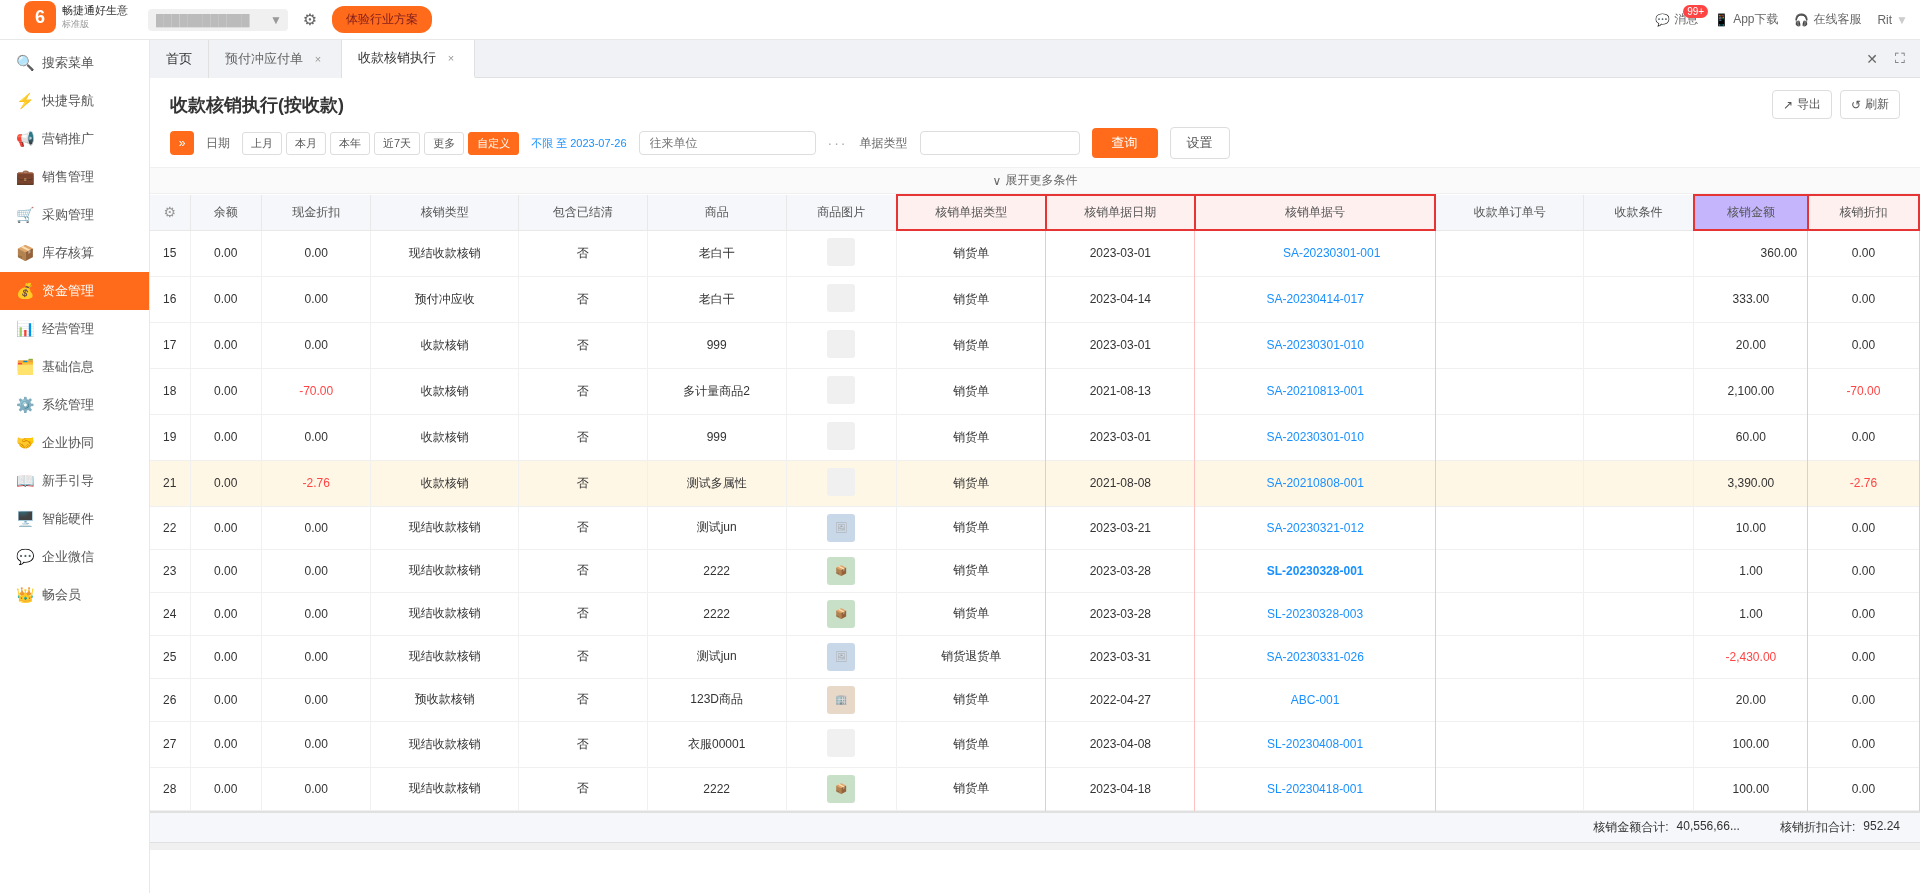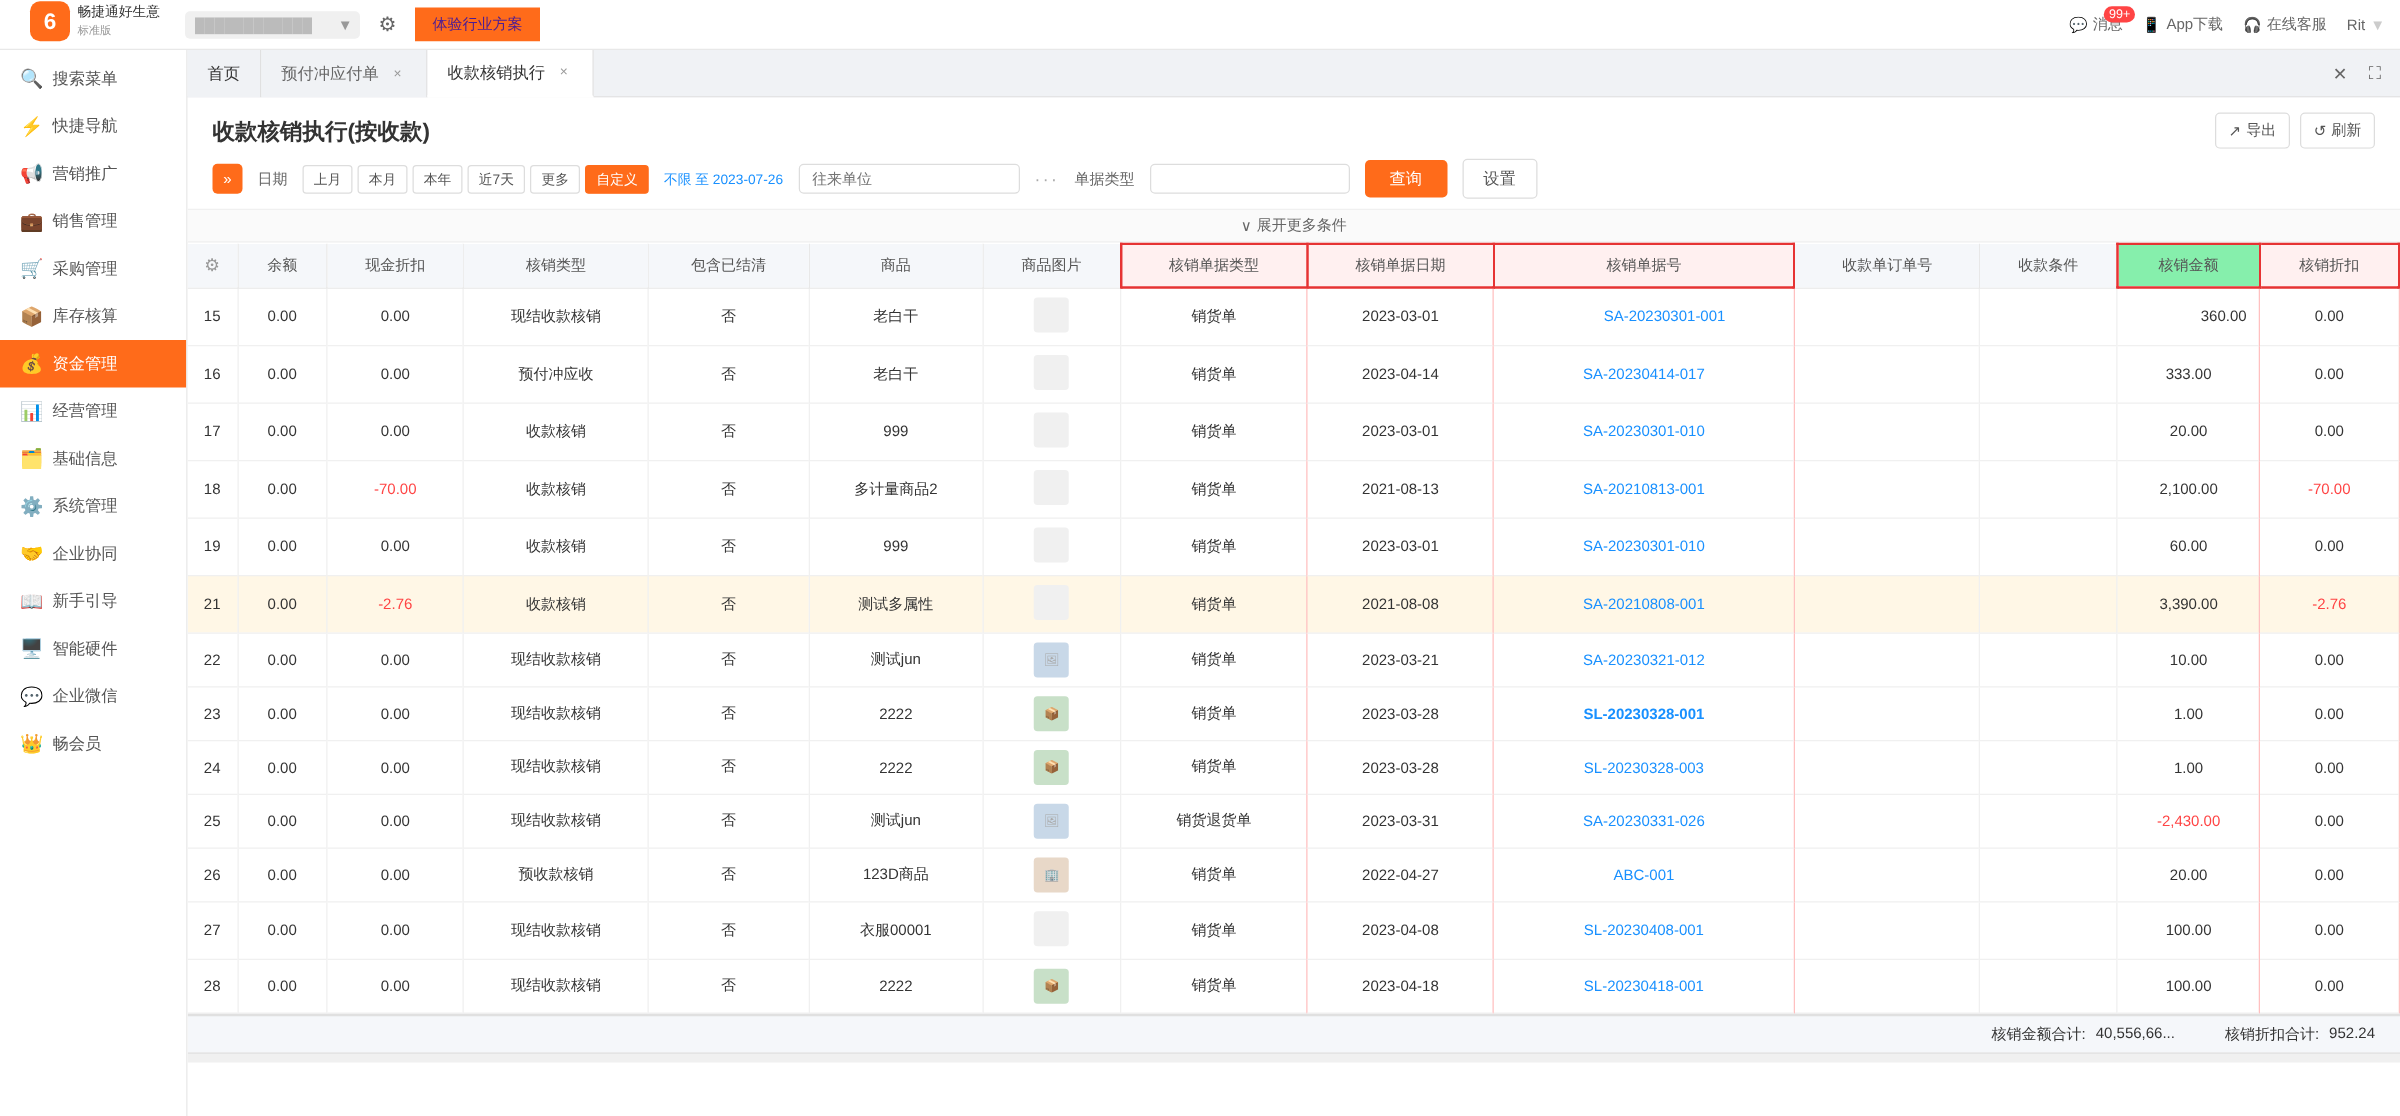--- a/index.html
+++ b/index.html
@@ -29,23 +29,23 @@
     .gear-btn {
       width: 28px; height: 28px;
       background: none; border: none;
       cursor: pointer;
       display: flex; align-items: center; justify-content: center;
       color: #666;
       font-size: 16px;
     }
     .industry-btn {
       background: #ff6b1a;
-      color: #4c1d95;
+      color: #7f1d1d;
       border: none;
-      border-radius: 0;
+      border-radius: 12px;
       padding: 5px 14px;
       cursor: pointer;
       font-size: 12px;
     }
     .top-bar-right {
       display: flex; align-items: center; gap: 16px;
       font-size: 12px; color: #666;
     }
     .badge-btn {
       position: relative;
@@ -468,21 +468,21 @@
               <th>现金折扣</th>
               <th>核销类型</th>
               <th>包含已结清</th>
               <th>商品</th>
               <th>商品图片</th>
               <th style="background:#fff0f0;border:2px solid #e63333">核销单据类型</th>
               <th style="background:#fff0f0;border:2px solid #e63333">核销单据日期</th>
               <th style="background:#fff0f0;border:2px solid #e63333">核销单据号</th>
               <th>收款单订单号</th>
               <th>收款条件</th>
-              <th style="background:#86efac;border:2px solid #e63333">核销金额</th>
+              <th style="background:#c4b5fd;border:2px solid #e63333">核销金额</th>
               <th style="background:#fff0f0;border:2px solid #e63333">核销折扣</th>
             </tr>
           </thead>
           <tbody id="table-body">
           <tr>
                 <td>15</td>
                 <td>0.00</td>
                 <td>0.00</td>
                 <td>现结收款核销</td>
                 <td>否</td>

